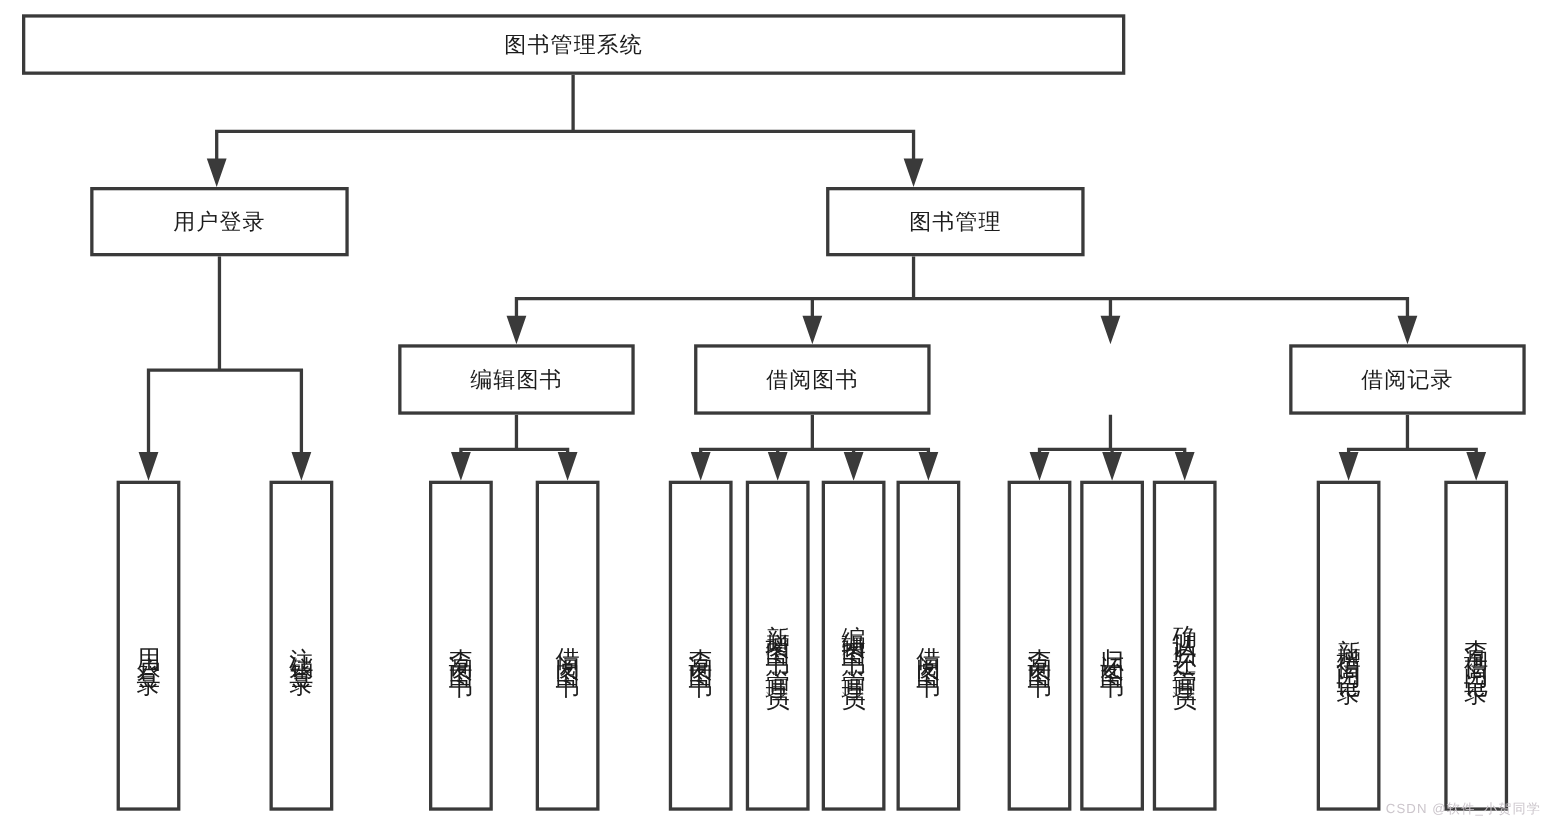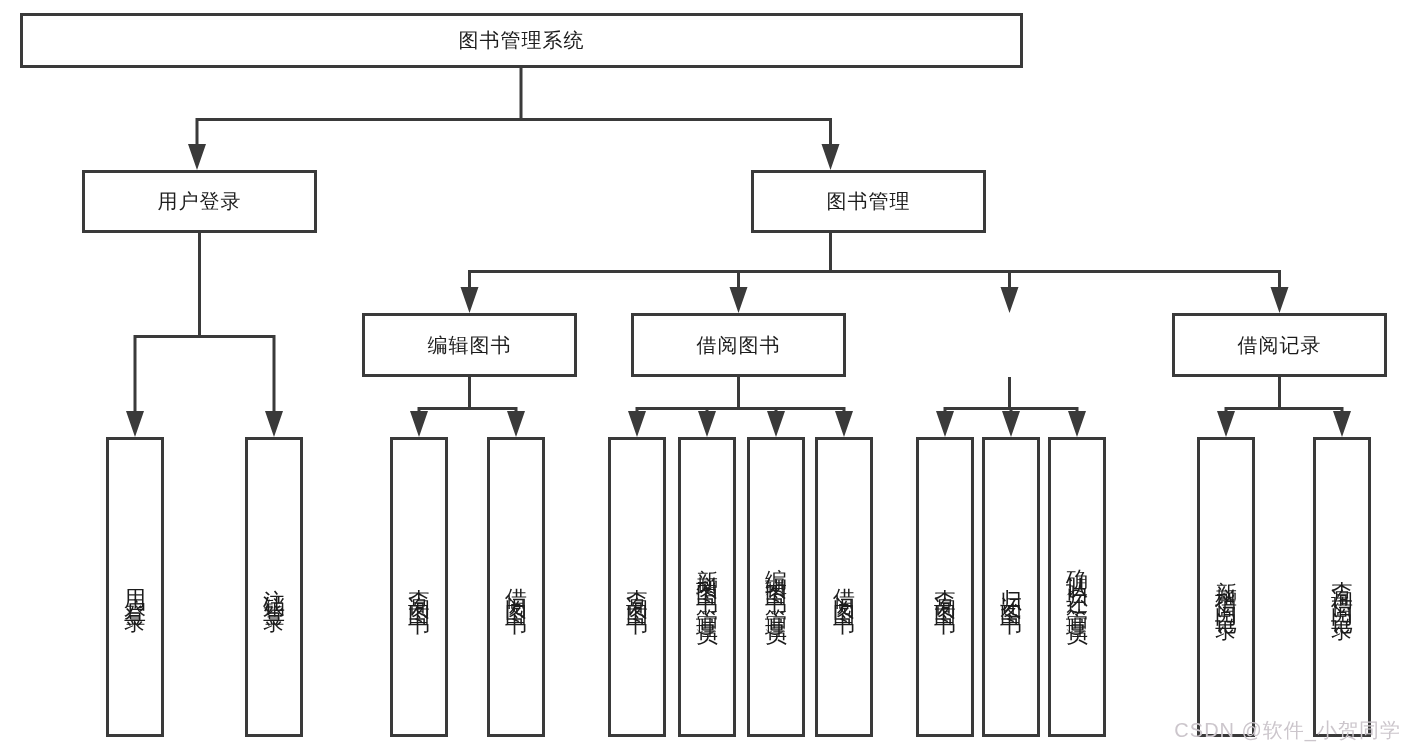--- a/index.html
+++ b/index.html
@@ -46,21 +46,21 @@
     text-orientation: mixed;
     font-size: 22px;
     letter-spacing: 8px;
     line-height: 1;
     color: #1c1c1c;
   }
   #watermark {
     position: absolute;
     right: 4px;
     bottom: 3px;
-    font-size: 20px;
+    font-size: 12px;
     color: #ccc6cc;
     letter-spacing: 1px;
     z-index: 3;
     white-space: nowrap;
   }
 </style>
 </head>
 <body>
 
 <div id="stage">

